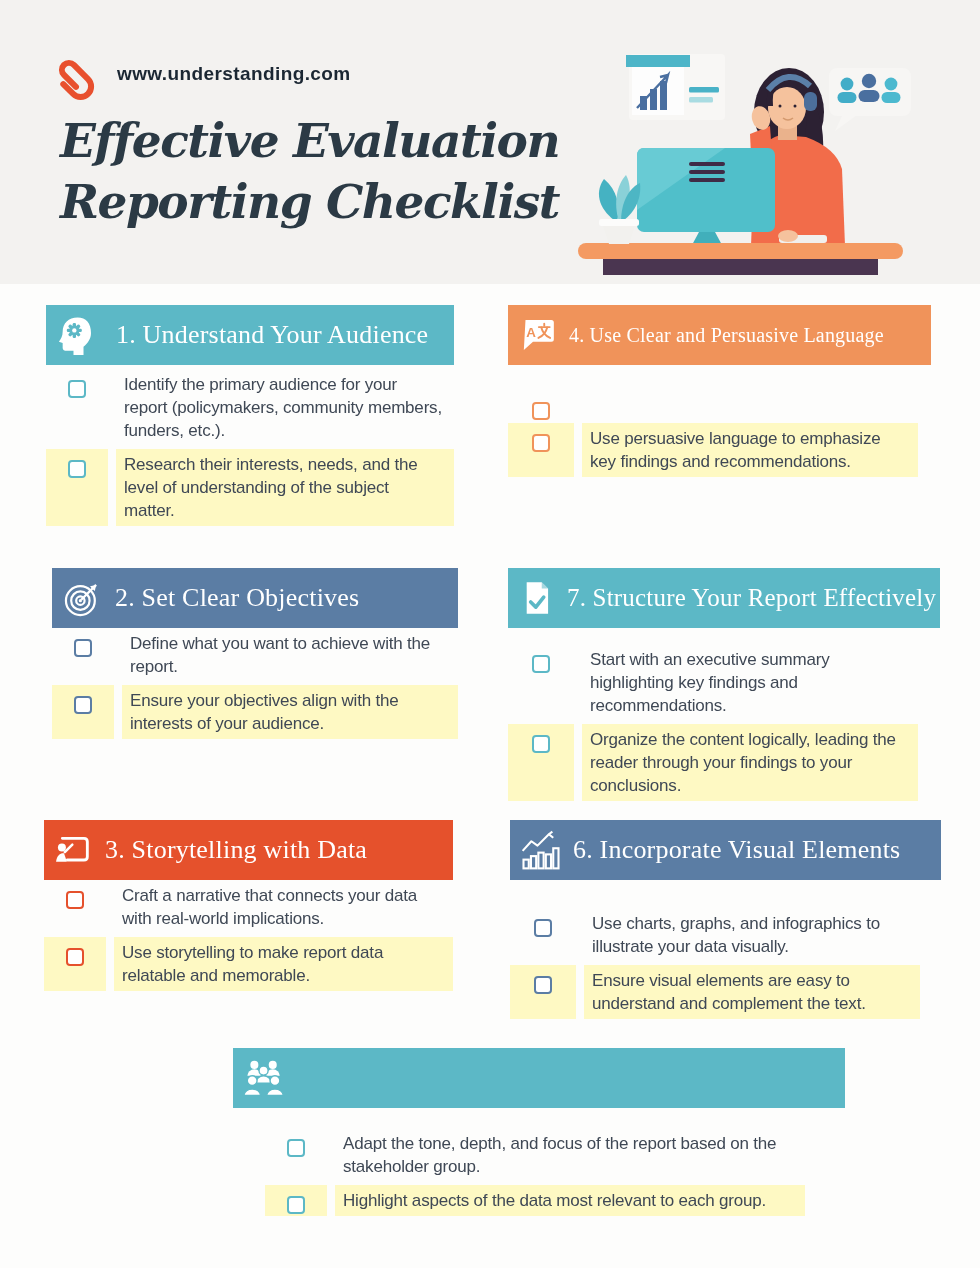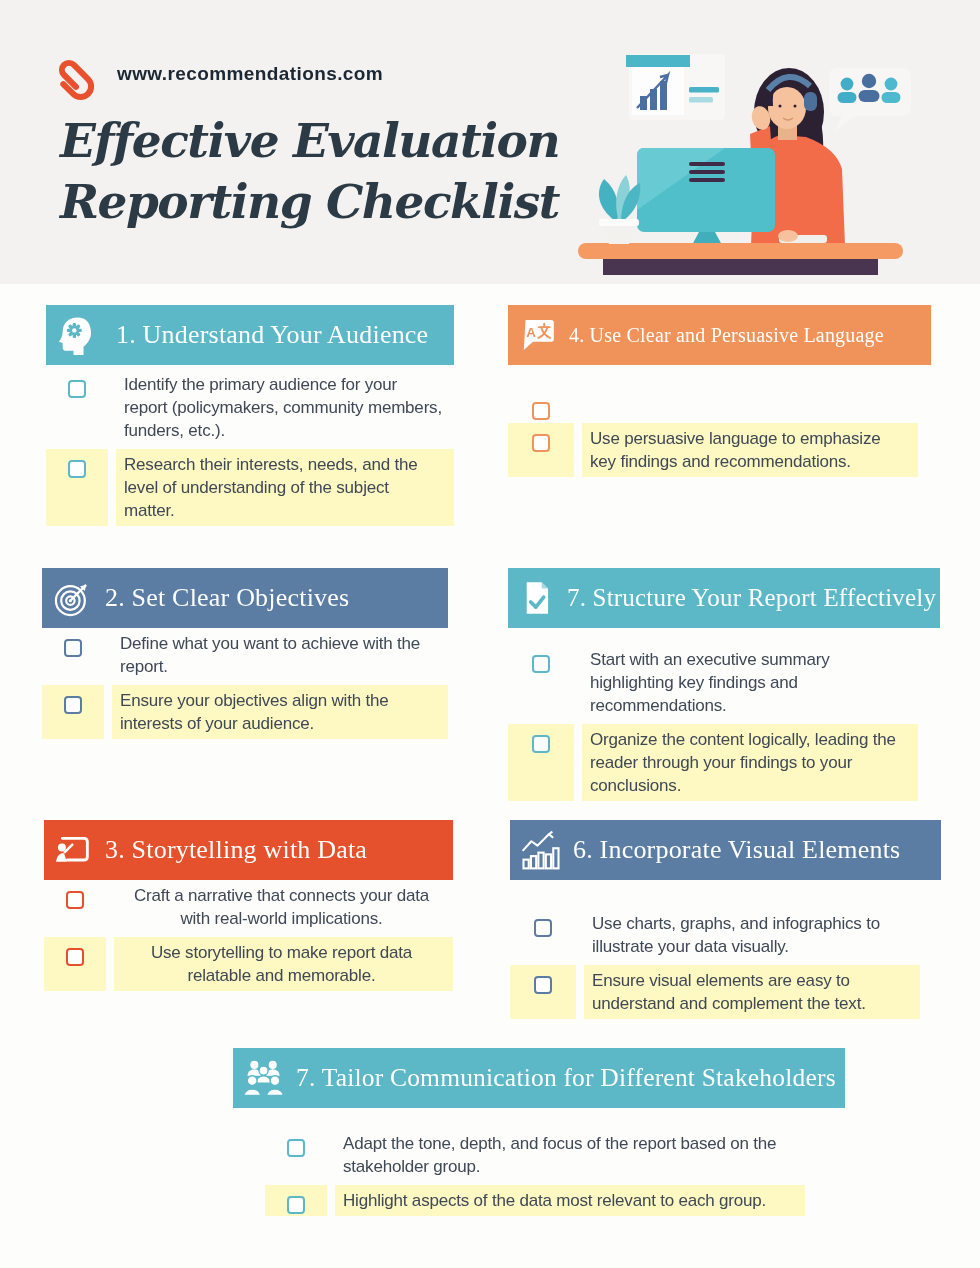--- a/index.html
+++ b/index.html
@@ -36,21 +36,21 @@
   <div class="band"></div>
 
   <div class="logo">
     <svg viewBox="0 0 48 48" width="48" height="48">
       <g transform="rotate(-45 24 24)" fill="none" stroke="#e8502e" stroke-width="6" stroke-linecap="round">
         <path d="M17,31 V14 a7,7 0 0 1 14,0 v20 a10.5,10.5 0 0 1 -21,0 V20"></path>
       </g>
     </svg>
   </div>
 
-  <div class="site">www.recommendations.com</div>
+  <div class="site">www.understanding.com</div>
 
   <div class="title">
     <div>Effective Evaluation</div>
     <div>Reporting Checklist</div>
   </div>
 
   <div class="hero">
     <svg viewBox="0 0 405 245" width="405" height="245">
 
       <g>
@@ -151,21 +151,21 @@
             <div class="txt-cell">Identify the primary audience for your report (policymakers, community members, funders, etc.).</div>
           </div>
           <div class="row gray">
             <div class="cb-cell" style="width: 62px;">
               <span class="cb" style="border-color: rgb(92, 184, 198);"></span>
             </div>
             <div class="txt-cell">Research their interests, needs, and the level of understanding of the subject matter.</div>
           </div>
         </div>
       </div>
-      <div class="sec" style="left: 42px; top: 568px; width: 406px;">
+      <div class="sec" style="left: 52px; top: 568px; width: 406px;">
         <div class="sec-h" style="width: 406px; background: rgb(91, 125, 164);">
           <span class="ic">
             <svg viewBox="0 0 48 48" width="42" height="42">
     <g fill="none" stroke="#fff" stroke-width="2.5">
     <circle cx="21" cy="27" r="16.5"></circle>
                 <circle cx="21" cy="27" r="10.5"></circle>
                 <circle cx="21" cy="27" r="4.8"></circle>
               </g>
     <circle cx="21" cy="27" r="1.8" fill="#fff"></circle>
     <line x1="22" y1="26" x2="39" y2="9" stroke="#fff" stroke-width="2.6"></line>
@@ -182,21 +182,21 @@
             <div class="txt-cell">Define what you want to achieve with the report.</div>
           </div>
           <div class="row gray">
             <div class="cb-cell" style="width: 62px;">
               <span class="cb" style="border-color: rgb(91, 125, 164);"></span>
             </div>
             <div class="txt-cell">Ensure your objectives align with the interests of your audience.</div>
           </div>
         </div>
       </div>
-      <div class="sec" style="left: 44px; top: 820px; width: 409px; text-align: center;">
+      <div class="sec" style="left: 44px; top: 820px; width: 409px;">
         <div class="sec-h" style="width: 409px; background: rgb(229, 81, 44);">
           <span class="ic">
             <svg viewBox="0 0 48 48" width="40" height="40">
     <path d="M16,36 L36,36 Q40,36 40,32 L40,14 Q40,10 36,10 L10,10" fill="none" stroke="#fff" stroke-width="3.4" stroke-linecap="round"></path>
     <circle cx="9.5" cy="21" r="4.8" fill="#fff"></circle>
     <path d="M2.5,38 C3.5,30 8,27.5 12,28 L15.5,38 Z" fill="#fff"></path>
     <line x1="13" y1="26.5" x2="22" y2="17.5" stroke="#fff" stroke-width="3" stroke-linecap="round"></line>
             </svg>
           </span>
           <span class="sec-label">3. Storytelling with Data</span>
@@ -317,21 +317,20 @@
     <g fill="#fff" stroke="#5cb8c6" stroke-width="1.6">
       <circle cx="23.5" cy="15.5" r="5.2"></circle>
                 <path d="M14.5,30 a9,8.5 0 0 1 18,0 z"></path>
       <circle cx="10.5" cy="27" r="5.6"></circle>
                 <path d="M0.8,44 a10,9.5 0 0 1 19.5,0 z"></path>
       <circle cx="36.5" cy="27" r="5.6"></circle>
                 <path d="M26.8,44 a10,9.5 0 0 1 19.5,0 z"></path>
     </g>
             </svg>
           </span>
-          <span class="sec-label" style="font-size: 25.5px;">7. Tailor Communication for Different Stakeholders</span>
         </div>
         <div class="sec-rows" style="margin-top: 20px; margin-left: 32px; width: 540px;">
           <div class="row">
             <div class="cb-cell" style="width: 62px;">
               <span class="cb" style="border-color: rgb(92, 184, 198);"></span>
             </div>
             <div class="txt-cell">Adapt the tone, depth, and focus of the report based on the stakeholder group.</div>
           </div>
           <div class="row gray">
             <div class="cb-cell" style="width: 62px;">

